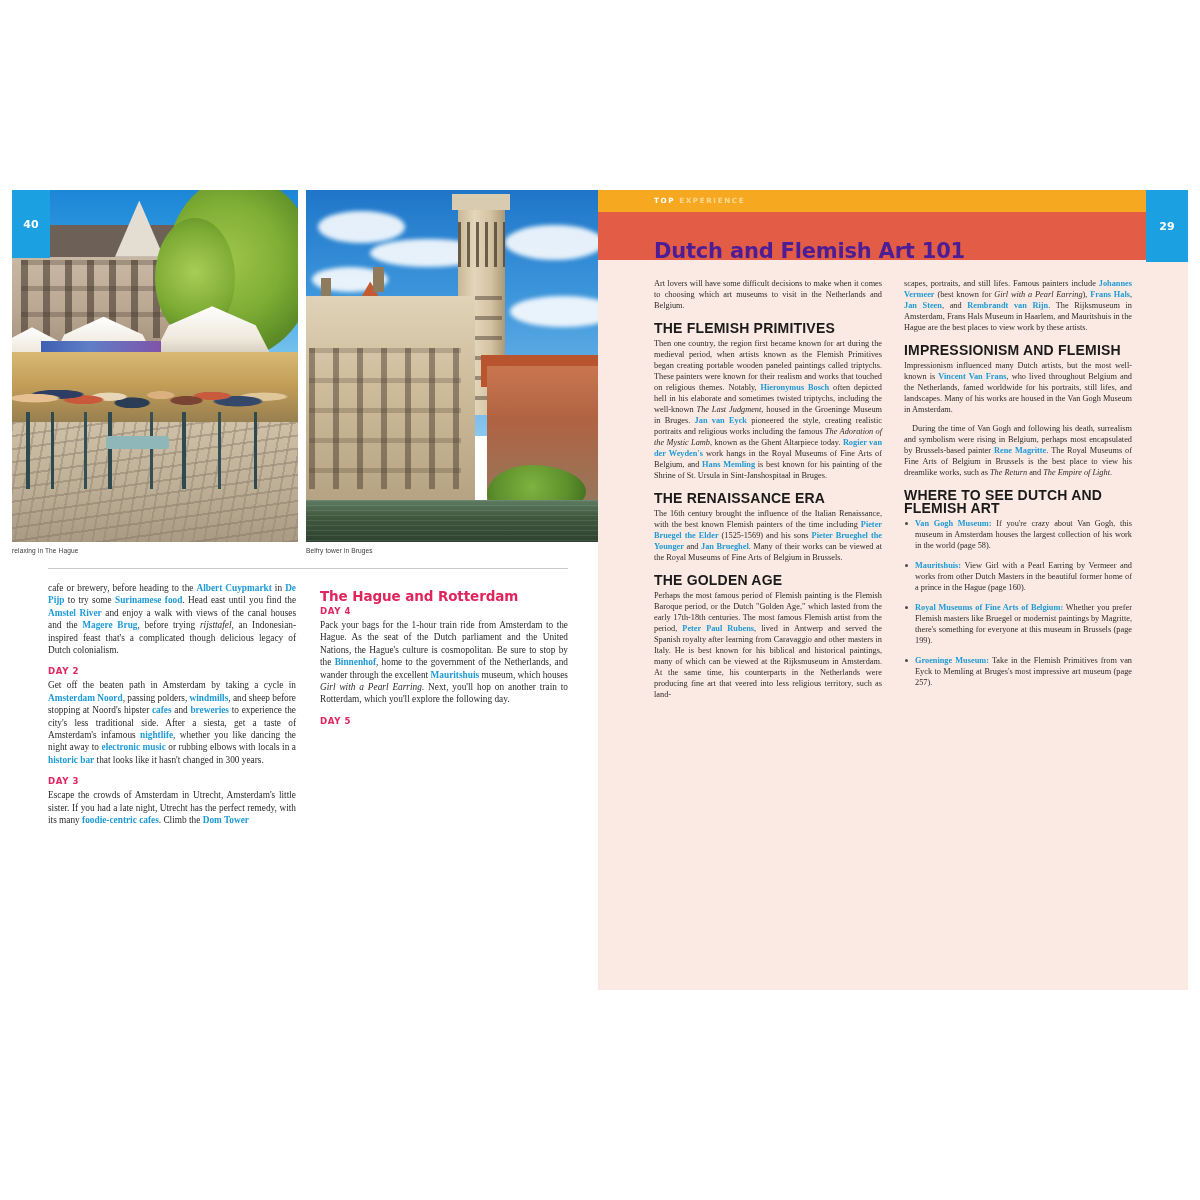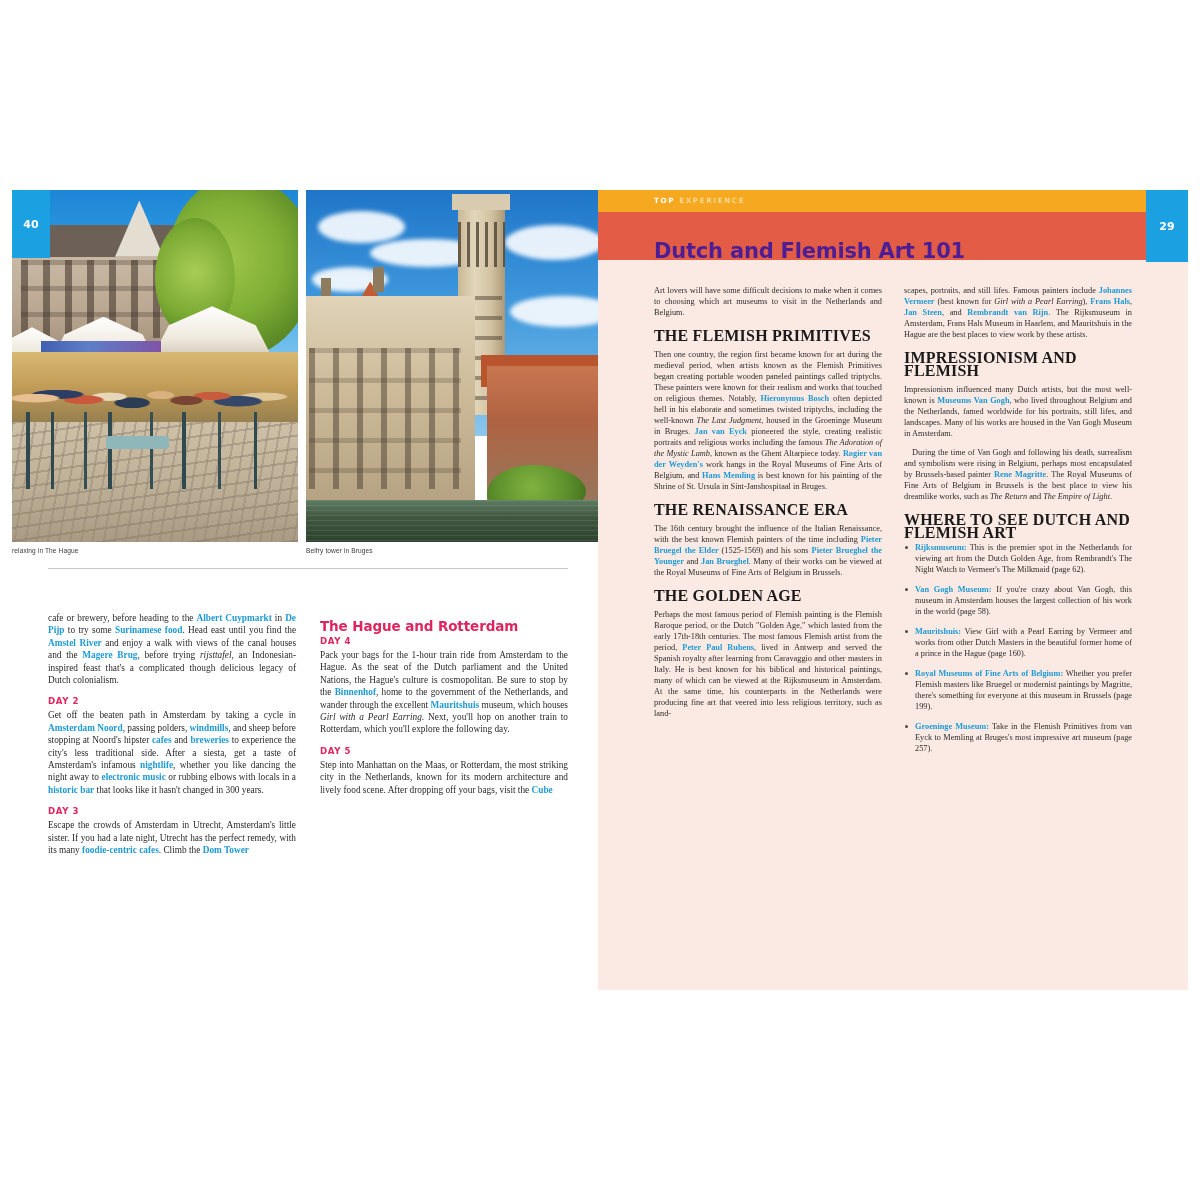--- a/index.html
+++ b/index.html
@@ -258,21 +258,20 @@
     width: 520px; height: 1px;
     background: #c8c8c8;
   }
 
   .cols {
     position: absolute;
     left: 36px; top: 392px;
     width: 520px; height: 400px;
     display: flex;
     gap: 24px;
-    margin-top: 30px;
   }
   .col { width: 248px; }
 
   .bodytext {
     font-family: "Liberation Serif", serif;
     font-size: 9.3px;
     line-height: 12.4px;
     color: #2a2a2a;
     text-align: justify;
     margin: 0 0 10px 0;
@@ -364,29 +363,29 @@
     gap: 22px;
   }
   .rcol { width: 228px; }
 
   .rbody {
     font-family: "Liberation Serif", serif;
     font-size: 8.3px;
     line-height: 11px;
     color: #2c2c2c;
     text-align: justify;
-    margin: 7px 0 8px 0;
+    margin: 0 0 8px 0;
     hyphens: auto;
   }
   .rbody.indent { text-indent: 8px; }
 
   .rhead {
-    font-family: Liberation Serif, serif;
-    font-weight: bold;
-    font-size: 16px;
+    font-family: Liberation Sans, sans-serif;
+    font-weight: bold;
+    font-size: 14px;
     color: #1a1a1a;
     letter-spacing: .2px;
     margin: 11px 0 3px 0;
     line-height: 13px;
   }
   .rhead:first-child { margin-top: 0; }
 
   .bullets { margin: 2px 0 0 0; padding: 0; list-style: none; }
   .bullets li {
     position: relative;
@@ -489,23 +488,20 @@
         <div class="col">
 
           <h2 class="sectionhead-pink">The Hague and Rotterdam</h2>
 
           <p class="daylabel">DAY 4</p>
           <p class="bodytext">
             Pack your bags for the 1-hour train ride from Amsterdam to the Hague. As the seat of the Dutch parliament and the United Nations, the Hague's culture is cosmopolitan. Be sure to stop by the <b class="lnk">Binnenhof</b>, home to the government of the Netherlands, and wander through the excellent <b class="lnk">Mauritshuis</b> museum, which houses <i class="it">Girl with a Pearl Earring</i>. Next, you'll hop on another train to Rotterdam, which you'll explore the following day.
           </p>
 
           <p class="daylabel">DAY 5</p>
-          <p class="bodytext">
-            Step into Manhattan on the Maas, or Rotterdam, the most striking city in the Netherlands, known for its modern architecture and lively food scene. After dropping off your bags, visit the <b class="lnk">Cube</b>
-          </p>
         </div>
       </div>
     </div>
 
     <div class="page-right">
 
       <div class="topband"></div>
       <div class="topband-label"><span class="lead">TOP</span> <span>EXPERIENCE</span></div>
 
       <div class="titleband"></div>
@@ -534,30 +530,29 @@
           </p>
         </div>
 
         <div class="rcol">
           <p class="rbody">
             scapes, portraits, and still lifes. Famous painters include <b class="lnk">Johannes Vermeer</b> (best known for <i class="it">Girl with a Pearl Earring</i>), <b class="lnk">Frans Hals</b>, <b class="lnk">Jan Steen</b>, and <b class="lnk">Rembrandt van Rijn</b>. The Rijksmuseum in Amsterdam, Frans Hals Museum in Haarlem, and Mauritshuis in the Hague are the best places to view work by these artists.
           </p>
 
           <h3 class="rhead">IMPRESSIONISM AND FLEMISH</h3>
           <p class="rbody">
-            Impressionism influenced many Dutch artists, but the most well-known is <b class="lnk">Museums Van Gogh</b>, who lived throughout Belgium and the Netherlands, famed worldwide for his portraits, still lifes, and landscapes. Many of his works are housed in the Van Gogh Museum in Amsterdam.
+            Impressionism influenced many Dutch artists, but the most well-known is <b class="lnk">Vincent Van Frans</b>, who lived throughout Belgium and the Netherlands, famed worldwide for his portraits, still lifes, and landscapes. Many of his works are housed in the Van Gogh Museum in Amsterdam.
           </p>
           <p class="rbody indent">
             During the time of Van Gogh and following his death, surrealism and symbolism were rising in Belgium, perhaps most encapsulated by Brussels-based painter <b class="lnk">Rene Magritte</b>. The Royal Museums of Fine Arts of Belgium in Brussels is the best place to view his dreamlike works, such as <i class="it">The Return</i> and <i class="it">The Empire of Light</i>.
           </p>
 
           <h3 class="rhead">WHERE TO SEE DUTCH AND FLEMISH ART</h3>
 
           <ul class="bullets">
-            <li><span class="bname">Rijksmuseum:</span><span> This is the premier spot in the Netherlands for viewing art from the Dutch Golden Age, from Rembrandt's The Night Watch to Vermeer's The Milkmaid (page 62).</span></li>
             <li><span class="bname">Van Gogh Museum:</span><span> If you're crazy about Van Gogh, this museum in Amsterdam houses the largest collection of his work in the world (page 58).</span></li>
             <li><span class="bname">Mauritshuis:</span><span> View Girl with a Pearl Earring by Vermeer and works from other Dutch Masters in the beautiful former home of a prince in the Hague (page 160).</span></li>
             <li><span class="bname">Royal Museums of Fine Arts of Belgium:</span><span> Whether you prefer Flemish masters like Bruegel or modernist paintings by Magritte, there's something for everyone at this museum in Brussels (page 199).</span></li>
             <li><span class="bname">Groeninge Museum:</span><span> Take in the Flemish Primitives from van Eyck to Memling at Bruges's most impressive art museum (page 257).</span></li>
           </ul>
         </div>
       </div>
     </div>
 
   </div>

